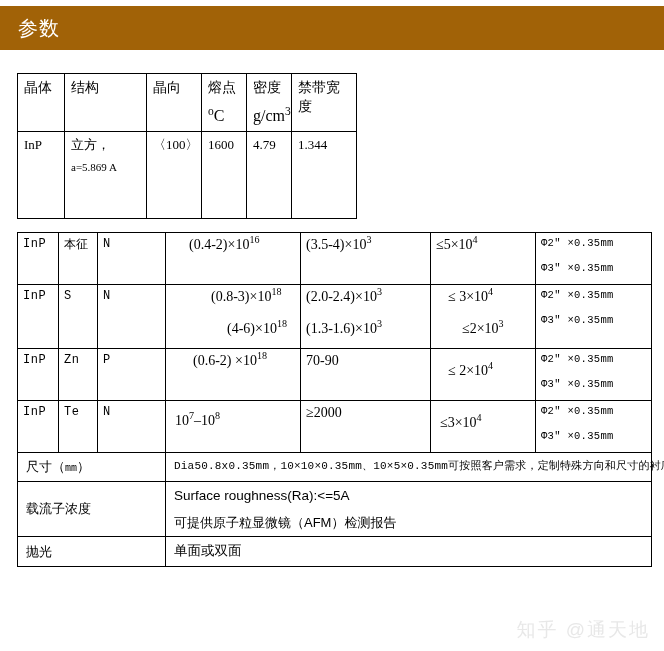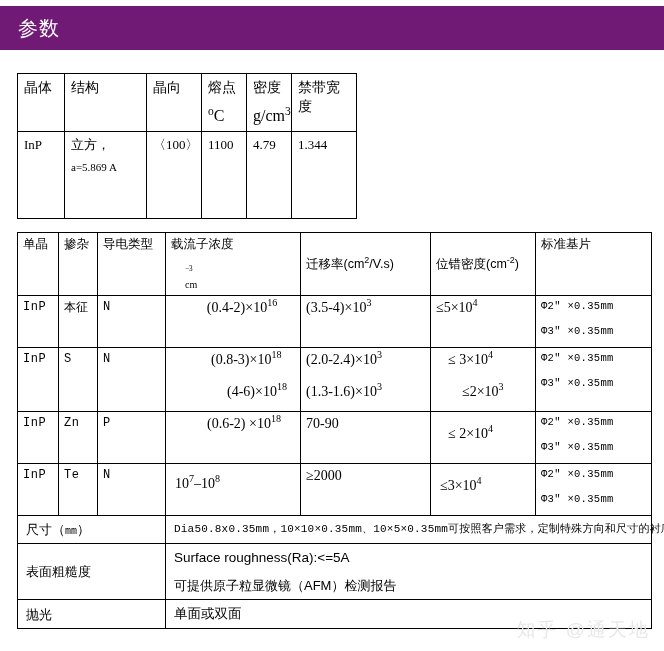--- a/index.html
+++ b/index.html
@@ -149,21 +149,21 @@
   .val-block { display: block; }
   .val-block + .val-block { margin-top: 13px; }
   .wafer {
     font-family: "Liberation Mono", "DejaVu Sans Mono", monospace;
     font-size: 10.5px;
     letter-spacing: 0.3px;
     white-space: nowrap;
   }
   .wafer + .wafer { margin-top: 11px; }
 
-  .indent-1 { padding-left: 18px; text-align: center; }
+  .indent-1 { padding-left: 18px; }
   .indent-2 { padding-left: 40px; }
 
   
   #table2 .spec-label {
     font-family: "Liberation Sans", "DejaVu Sans", sans-serif;
     font-size: 13px;
     vertical-align: middle;
     padding: 5px 8px;
   }
   #table2 .spec-label .mm-small {
@@ -199,21 +199,21 @@
     font-size: 19px;
     color: #e8e8e8;
     letter-spacing: 2px;
     white-space: nowrap;
     pointer-events: none;
   }
 </style>
 </head>
 <body>
 
-<div class="header-bar" style="background: #701a75;">
+<div class="header-bar" style="background: #a16207;">
   <div class="header-title" style="color: rgb(255, 255, 255);">参数</div>
 </div>
 
 <div class="table1-wrap">
   <table class="grid" id="table1">
     <colgroup>
       <col style="width:47px">
       <col style="width:82px">
       <col style="width:55px">
       <col style="width:45px">
@@ -248,21 +248,21 @@
           <span class="cell-main">InP</span>
         </td>
         <td>
           <div class="cell-main">立方，</div>
           <div class="cell-sub">a=5.869 A</div>
         </td>
         <td>
           <span class="cell-main">〈100〉</span>
         </td>
         <td>
-          <span class="cell-main">1100</span>
+          <span class="cell-main">1600</span>
         </td>
         <td>
           <span class="cell-main">4.79</span>
         </td>
         <td>
           <span class="cell-main">1.344</span>
         </td>
       </tr>
     </tbody>
   </table>
@@ -275,36 +275,20 @@
       <col style="width:39px">
       <col style="width:68px">
       <col style="width:135px">
       <col style="width:130px">
       <col style="width:105px">
       <col style="width:116px">
     </colgroup>
     <tbody>
 
 
-      <tr class="colhdr">
-        <td>单晶</td>
-        <td>掺杂</td>
-        <td>导电类型</td>
-        <td>
-          <span>载流子浓度</span>
-          <span class="sub-unit"><sup>−3</sup><br>cm</span>
-        </td>
-        <td class="mid">
-          <span>迁移率(cm<sup>2</sup>/V.s)</span>
-        </td>
-        <td class="mid">
-          <span>位错密度(cm<sup>-2</sup>)</span>
-        </td>
-        <td>标准基片</td>
-      </tr>
 
       <tr class="datarow" style="height:52px">
         <td class="mono">InP</td>
         <td class="cn-s">本征</td>
         <td class="mono">N</td>
         <td>
           <span class="sci val-block indent-1">(0.4-2)×10<sup>16</sup></span>
         </td>
         <td>
           <span class="sci val-block">(3.5-4)×10<sup>3</sup></span>
@@ -381,21 +365,21 @@
       <tr>
         <td class="spec-label" colspan="3">
           <span>尺寸（</span><span class="mm-small">mm</span><span>）</span>
         </td>
         <td class="spec-value" colspan="4">
           <div class="spec-mono">Dia50.8x0.35mm，10×10×0.35mm、10×5×0.35mm可按照客户需求，定制特殊方向和尺寸的衬底</div>
         </td>
       </tr>
 
       <tr>
-        <td class="spec-label" colspan="3">表面粗糙度</td>
+        <td class="spec-label" colspan="3">载流子浓度</td>
         <td class="spec-value" colspan="4">
           <div class="spec-sans">Surface roughness(Ra):&lt;=5A</div>
           <div class="spec-sans2">可提供原子粒显微镜（AFM）检测报告</div>
         </td>
       </tr>
 
       <tr>
         <td class="spec-label" colspan="3">抛光</td>
         <td class="spec-value" colspan="4">
           <div class="spec-sans">单面或双面</div>

